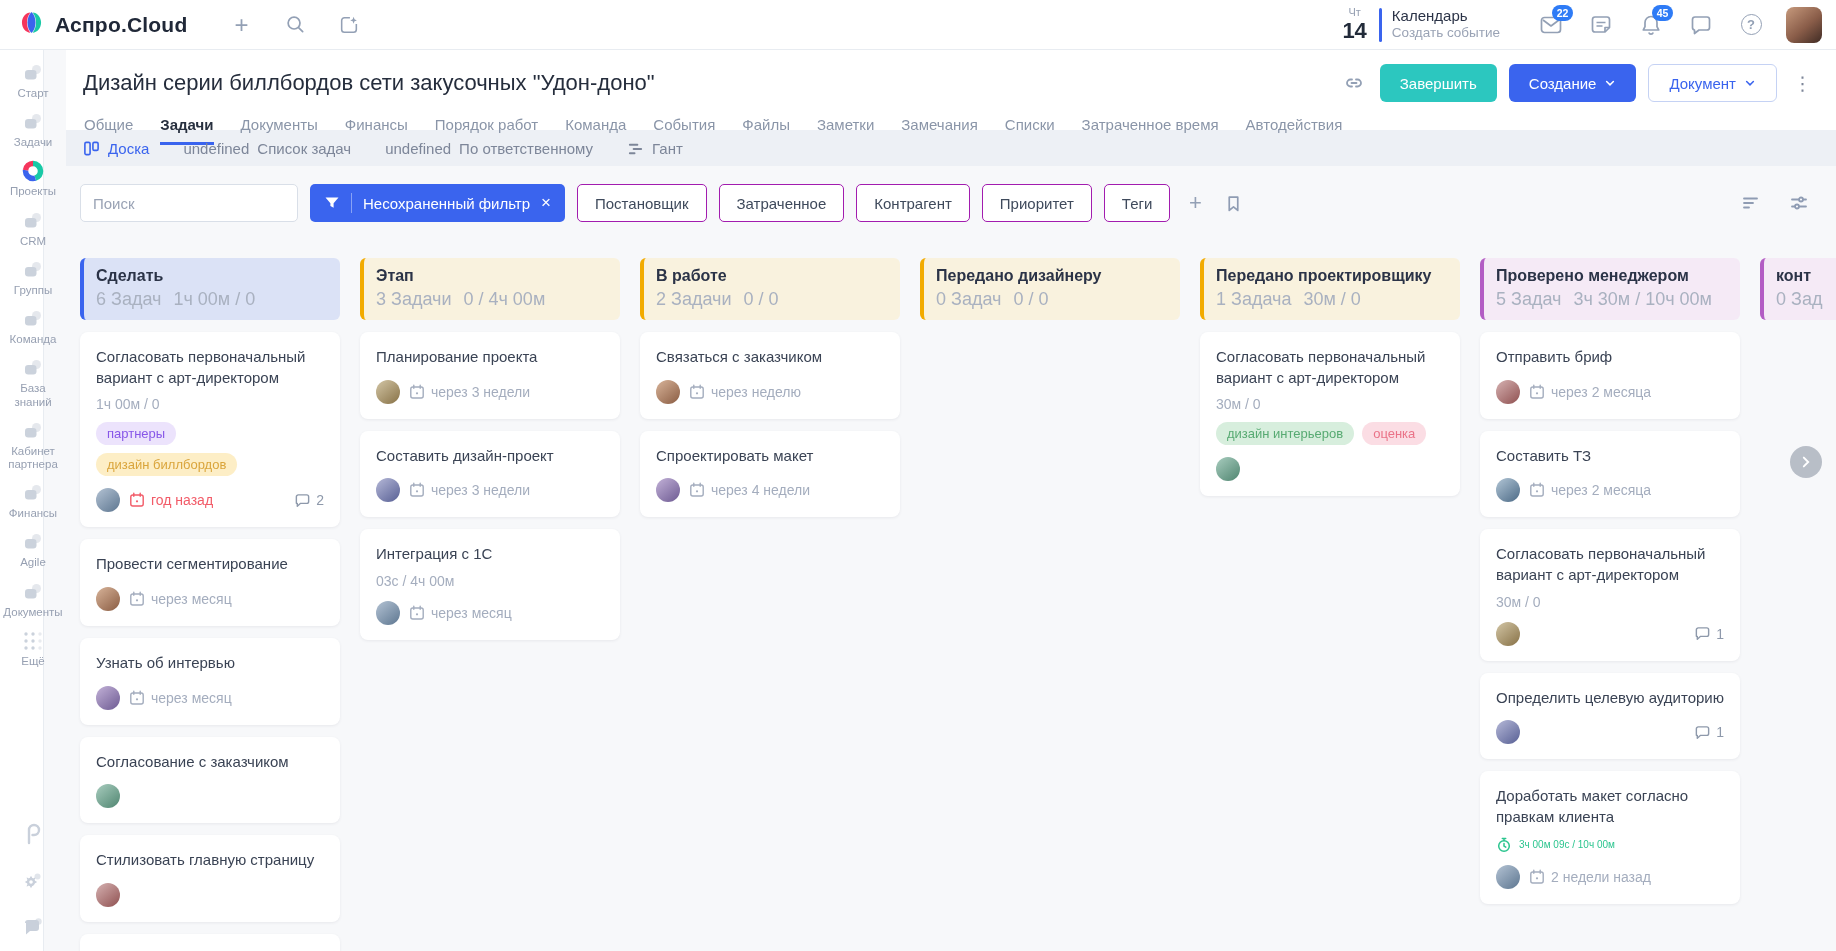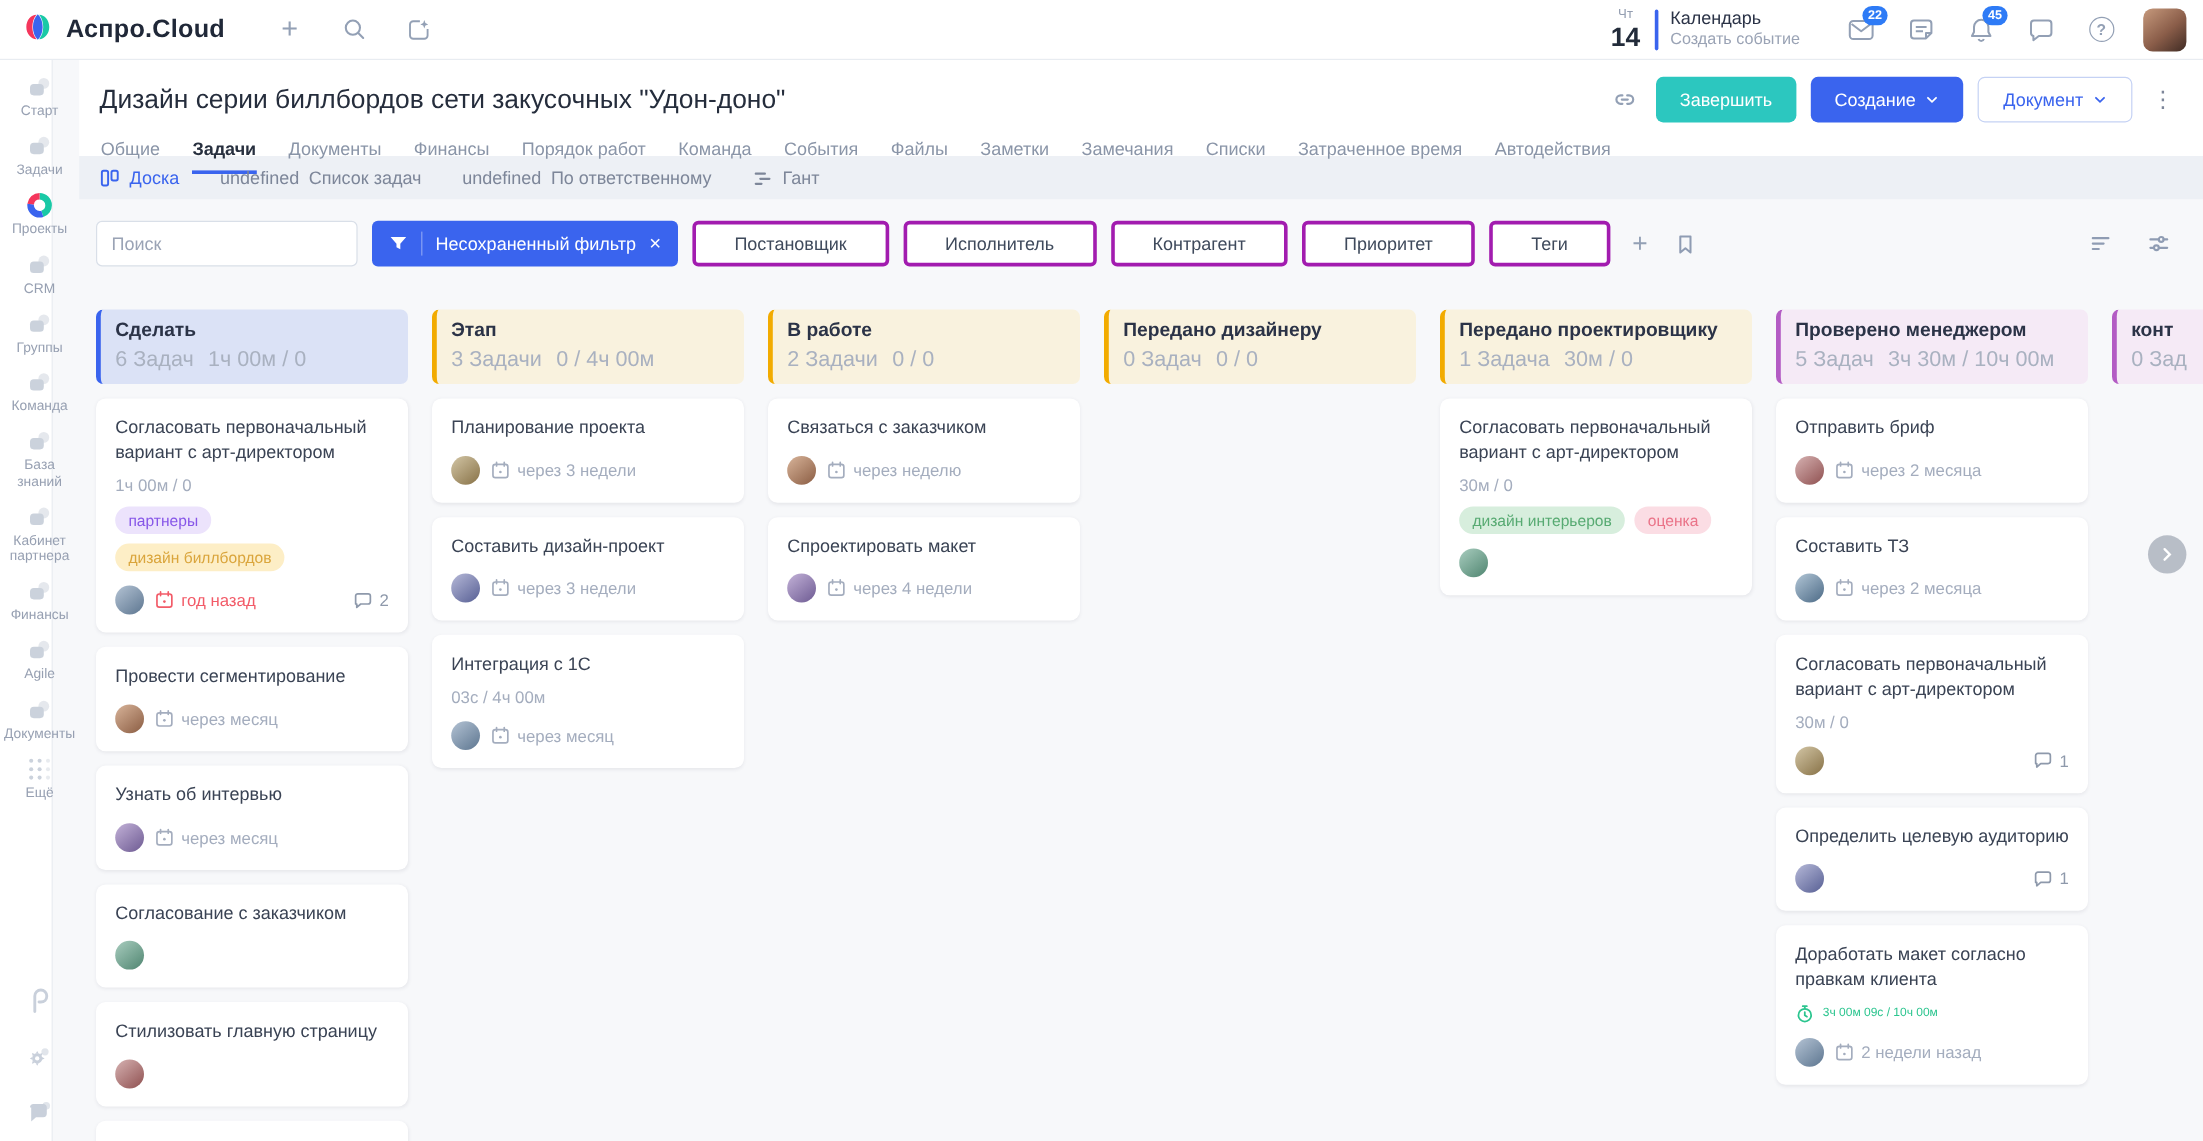--- a/index.html
+++ b/index.html
@@ -66,22 +66,22 @@
 
   
   .filter-row { display:flex; align-items:center; margin:18px 20px 0 14px; height:38px; gap:12px; }
   .search-input { width:218px; height:38px; border:1px solid #d9dfe8; border-radius:5px; background:#fff;
     font-size:15px; font-family:inherit; color:#2b3347; padding:0 12px; outline:none; }
   .search-input::placeholder { color:#9aa3b5; }
   .chip { display:flex; align-items:center; height:38px; background:#3a64ee; border-radius:5px;
     color:#fff; font-size:15px; padding:0 14px; gap:11px; cursor:pointer; }
   .chip .sep { width:1px; height:20px; background:rgba(255,255,255,.4); }
   .chip .x { font-size:17px; cursor:pointer; }
-  .fbtn { height:38px; background:#fff; border:3px solid #a21caf; border-radius:5px; font-size:15px;
-    color:#3f4a5c; padding:0 32px; font-family:inherit; cursor:pointer; }
+  .fbtn { height:38px; background:#fff; border:1px solid #a21caf; border-radius:5px; font-size:15px;
+    color:#3f4a5c; padding:0 17px; font-family:inherit; cursor:pointer; }
   .ficon { color:#8f9cb3; cursor:pointer; width:26px; height:26px; display:flex; align-items:center; justify-content:center; }
   .fr-right { margin-left:auto; display:flex; gap:22px; margin-right:4px; }
 
   
   .board { position:absolute; left:0; right:0; top:190px; bottom:0; overflow:hidden;
     padding:18px 0 0 14px; display:flex; align-items:flex-start; }
   .col { width:260px; flex:0 0 260px; margin-right:20px; }
   .col-head { border-radius:6px; padding:9px 14px 10px 12px; border-left:4px solid; min-height:58px; cursor:pointer; }
   .col-head[data-accent="blue"]   { background:#dbe2f6; border-color:#3a64ee; }
   .col-head[data-accent="yellow"] { background:#f9f2de; border-color:#f2ab00; }
@@ -400,21 +400,21 @@
     <div class="chip">
       <svg width="16" height="16" viewBox="0 0 16 16" fill="#fff">
         <path d="M1.5 2.5h13L9.6 8.2v4.6L6.4 11V8.2z"></path>
         </svg>
       <span class="sep"></span>
       <span>Несохраненный фильтр</span>
       <span class="x">×</span>
     </div>
     <div id="filter-btns" style="display:flex;gap:12px;">
         <button class="fbtn">Постановщик</button>
-        <button class="fbtn">Исполнитель</button>
+        <button class="fbtn">Затраченное</button>
         <button class="fbtn">Контрагент</button>
         <button class="fbtn">Приоритет</button>
         <button class="fbtn">Теги</button>
       </div>
     <span class="ficon">
         <span class="plus-glyph" style="font-size:22px">+</span>
       </span>
     <span class="ficon">
       <svg width="17" height="17" viewBox="0 0 16 16" fill="none" stroke="#8f9cb3" stroke-width="1.6" stroke-linejoin="round">
         <path d="M4 2h8v12.5L8 11.2 4 14.5z"></path>

